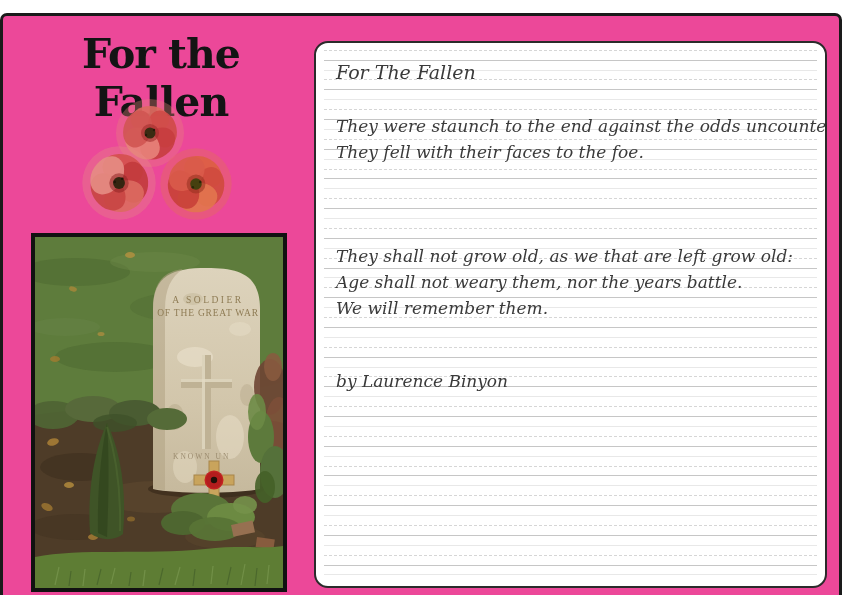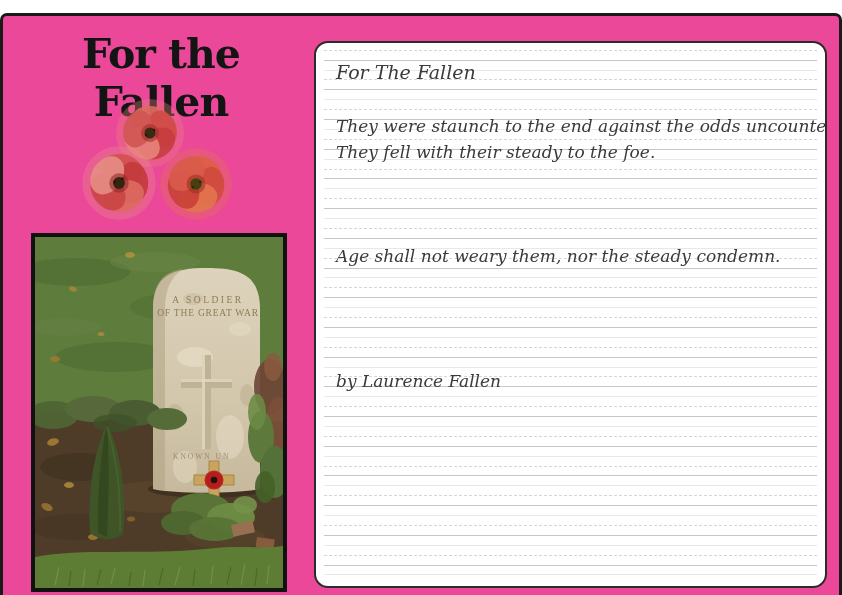--- a/index.html
+++ b/index.html
@@ -273,23 +273,25 @@
         <div class="rline dashed" style="top: 481.9px;"></div>
         <div class="rline solid" style="top: 491.8px;"></div>
         <div class="rline faint" style="top: 501.7px;"></div>
         <div class="rline dashed" style="top: 511.6px;"></div>
         <div class="rline solid" style="top: 521.5px;"></div>
         <div class="rline faint" style="top: 531.4px;"></div>
       </div>
     <div class="nb-text nb-heading">For The Fallen</div>
     <div class="nb-text nb-stanza1">
         <div>They were staunch to the end against the odds uncounted;</div>
-        <div>They fell with their steady to the foe.</div>
+        <div>They fell with their faces to the foe.</div>
       </div>
     <div class="nb-text nb-stanza2">
-        <div>Age shall not weary them, nor the steady condemn.</div>
+        <div>They shall not grow old, as we that are left grow old:</div>
+        <div>Age shall not weary them, nor the years battle.</div>
+        <div>We will remember them.</div>
       </div>
     <div class="nb-text nb-credit">
-        <div>by Laurence Fallen</div>
+        <div>by Laurence Binyon</div>
       </div>
   </div>
 
 </div>
 
 </body></html>

